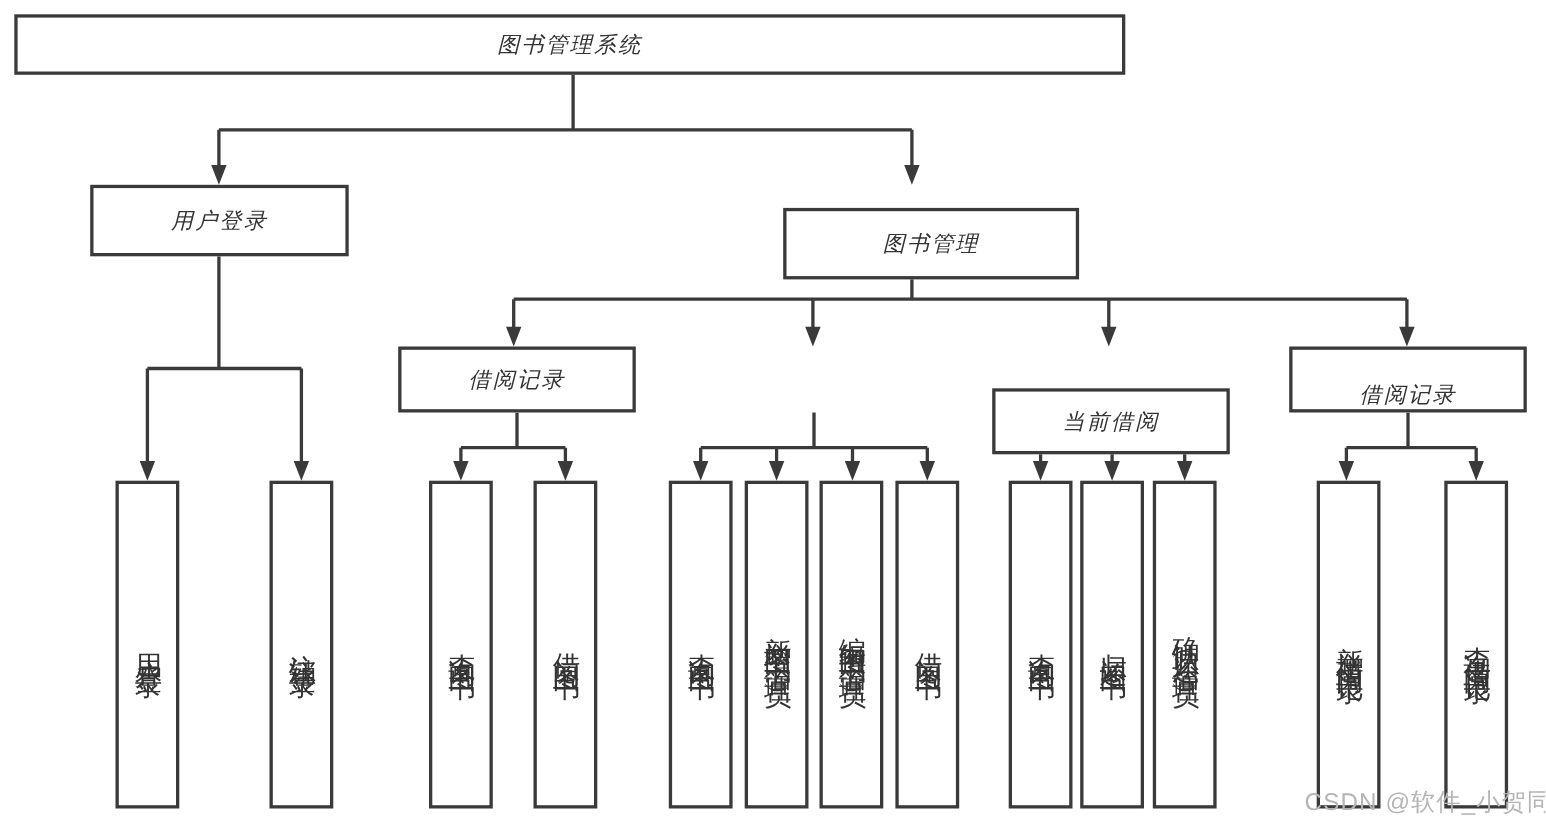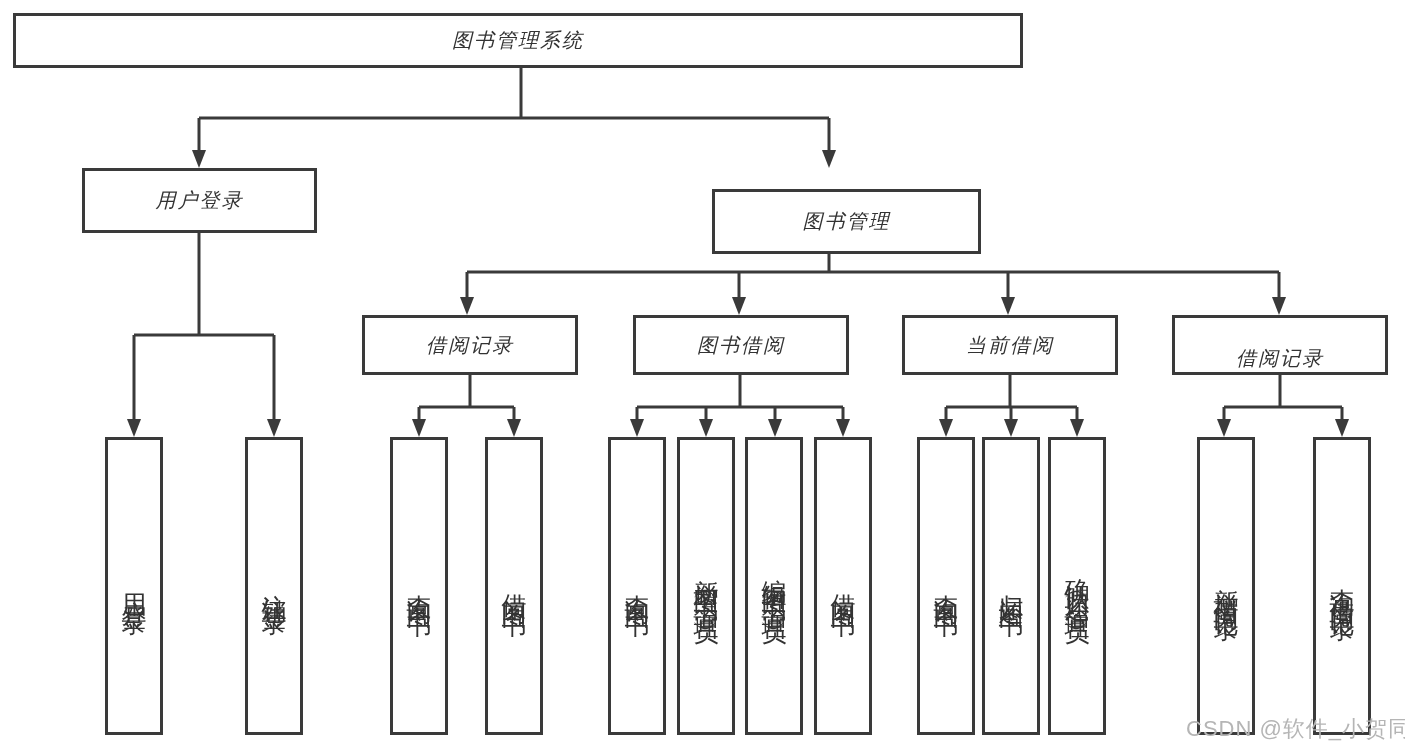--- a/index.html
+++ b/index.html
@@ -36,21 +36,21 @@
     letter-spacing:1px;
     white-space:nowrap;
   }
   
   .n-root{left:13px;top:13px;width:1010px;height:55px;}
   .n-user-login{left:82px;top:168px;width:235px;height:65px;}
   .n-book-mgmt{left:712px;top:168px;width:269px;height:65px;margin-top:21px;}
   .n-l3{top:315px;width:216px;height:60px;}
   .n-new-book{left:362px;}
   .n-book-borrow{left:633px;}
-  .n-current-borrow{left:902px;}
+  .n-current-borrow{left:902px;margin-top:38px;}
   .n-borrow-records{left:1172px;align-items:flex-end;}
   .n-leaf{top:437px;width:58px;height:298px;}
   .x-105{left:105px;} .x-245{left:245px;}
   .x-390{left:390px;} .x-485{left:485px;}
   .x-608{left:608px;} .x-677{left:677px;} .x-745{left:745px;} .x-814{left:814px;}
   .x-917{left:917px;} .x-982{left:982px;} .x-1048{left:1048px;}
   .x-1197{left:1197px;} .x-1313{left:1313px;}
   .wire{stroke:#3a3a3a;stroke-width:3;fill:none;}
   .head{fill:#3a3a3a;stroke:none;}
 </style>
@@ -116,23 +116,20 @@
   <div class="box n-user-login">
     <span class="hlabel">用户登录</span>
   </div>
   <div class="box n-book-mgmt">
     <span class="hlabel">图书管理</span>
   </div>
 
   <div class="box n-l3 n-new-book">
     <span class="hlabel">借阅记录</span>
   </div>
-  <div class="box n-l3 n-book-borrow">
-    <span class="hlabel">图书借阅</span>
-  </div>
   <div class="box n-l3 n-current-borrow">
     <span class="hlabel">当前借阅</span>
   </div>
   <div class="box n-l3 n-borrow-records">
     <span class="hlabel">借阅记录</span>
   </div>
 
   <div class="box n-leaf x-105">
     <span class="vlabel">用户登录</span>
   </div>

